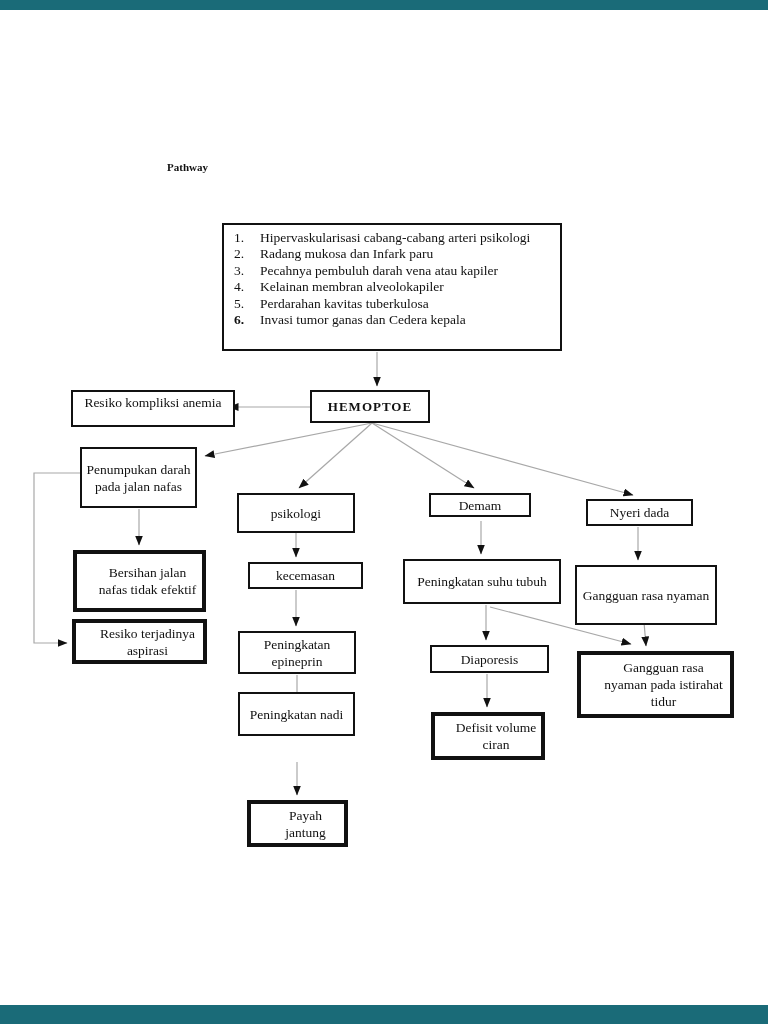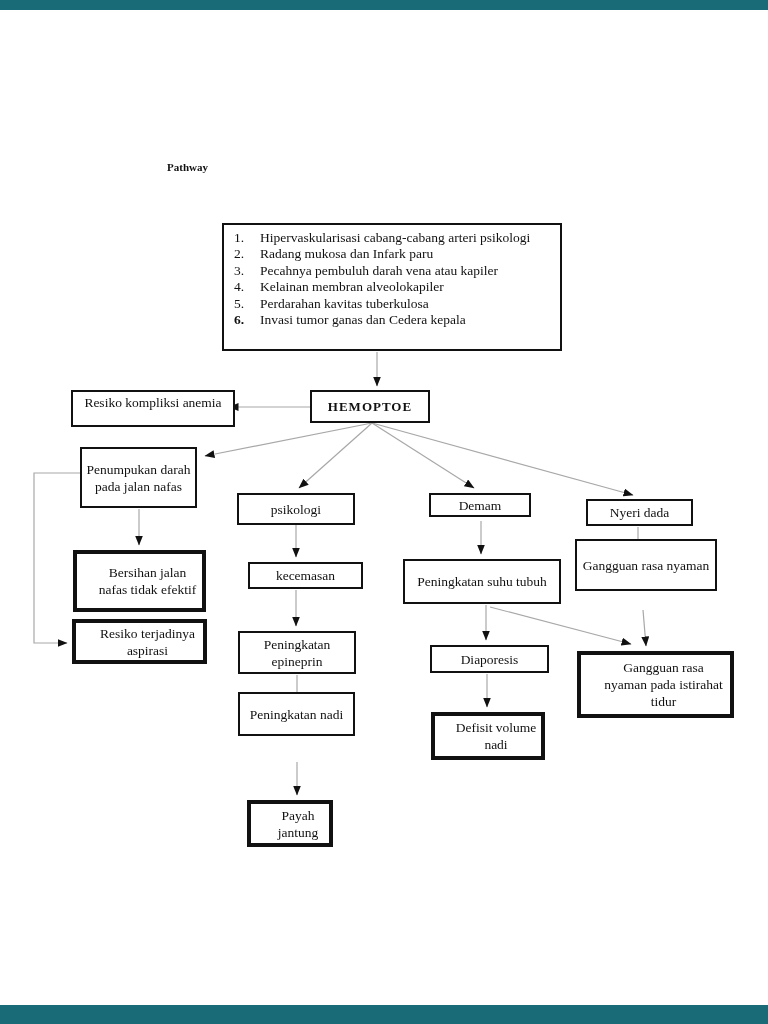--- a/index.html
+++ b/index.html
@@ -53,31 +53,31 @@
   .li .num{width:26px;flex:0 0 26px;}
   .li .txt{flex:1;}
   .li:nth-child(6) .num{font-weight:bold;}
 
   
   .n-hemoptoe{left:310px;top:390px;width:120px;height:33px;font-weight:bold;letter-spacing:1px;font-size:13px;}
   .n-anemia{left:71px;top:390px;width:164px;height:37px;align-items:flex-start;padding-top:2px;}
   .n-penumpukan{left:80px;top:447px;width:117px;height:61px;}
   .n-bersihan{left:73px;top:550px;width:133px;height:62px;}
   .n-aspirasi{left:72px;top:619px;width:135px;height:45px;}
-  .n-psikologi{left:237px;top:493px;width:118px;height:32px;}
+  .n-psikologi{left:237px;top:493px;width:118px;height:40px;}
   .n-kecemasan{left:248px;top:562px;width:115px;height:27px;}
   .n-epineprin{left:238px;top:631px;width:118px;height:43px;}
   .n-nadi{left:238px;top:692px;width:117px;height:44px;}
-  .n-payah{left:247px;top:800px;width:86px;height:47px;}
+  .n-payah{left:247px;top:800px;width:101px;height:47px;}
   .n-demam{left:429px;top:493px;width:102px;height:24px;}
   .n-suhu{left:403px;top:559px;width:158px;height:45px;}
   .n-diaporesis{left:430px;top:645px;width:119px;height:28px;}
   .n-defisit{left:431px;top:712px;width:114px;height:48px;}
   .n-nyeri{left:586px;top:499px;width:107px;height:27px;}
-  .n-nyaman{left:575px;top:539px;width:142px;height:52px;}
+  .n-nyaman{left:575px;top:565px;width:142px;height:60px;}
   .n-tidur{left:577px;top:651px;width:157px;height:67px;}
 </style>
 </head>
 <body>
 
 <div class="edge-bar top"></div>
 <div class="edge-bar bottom"></div>
 
 <h1 class="title">Pathway</h1>
 
@@ -140,16 +140,16 @@
 <div class="box bold n-bersihan">Bersihan jalan nafas tidak efektif</div>
 <div class="box bold n-aspirasi">Resiko terjadinya aspirasi</div>
 <div class="box n-psikologi">psikologi</div>
 <div class="box n-kecemasan">kecemasan</div>
 <div class="box n-epineprin">Peningkatan epineprin</div>
 <div class="box n-nadi">Peningkatan nadi</div>
 <div class="box bold n-payah">Payah jantung</div>
 <div class="box n-demam">Demam</div>
 <div class="box n-suhu">Peningkatan suhu tubuh</div>
 <div class="box n-diaporesis">Diaporesis</div>
-<div class="box bold n-defisit">Defisit volume nadi</div>
+<div class="box bold n-defisit">Defisit volume ciran</div>
 <div class="box n-nyeri">Nyeri dada</div>
 <div class="box n-nyaman">Gangguan rasa nyaman</div>
 <div class="box bold n-tidur">Gangguan rasa nyaman pada istirahat tidur</div>
 
 </body></html>

